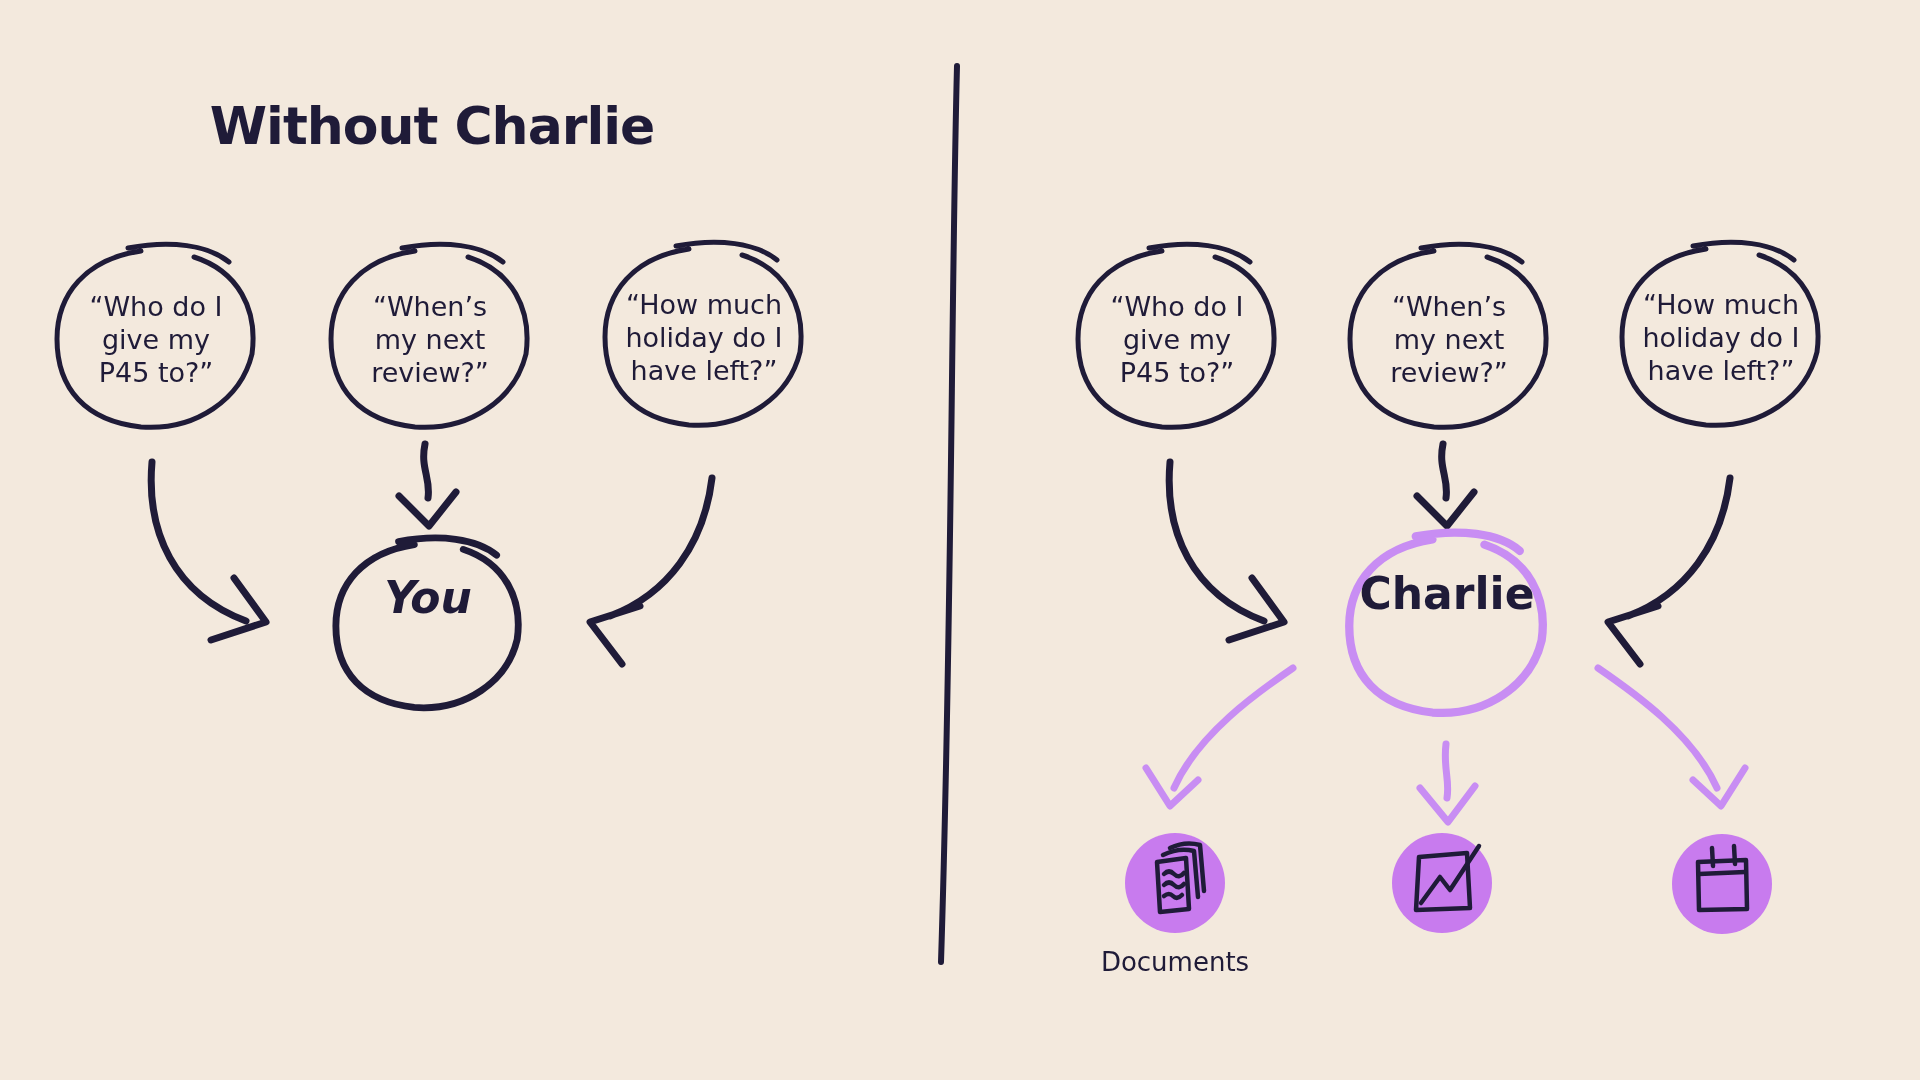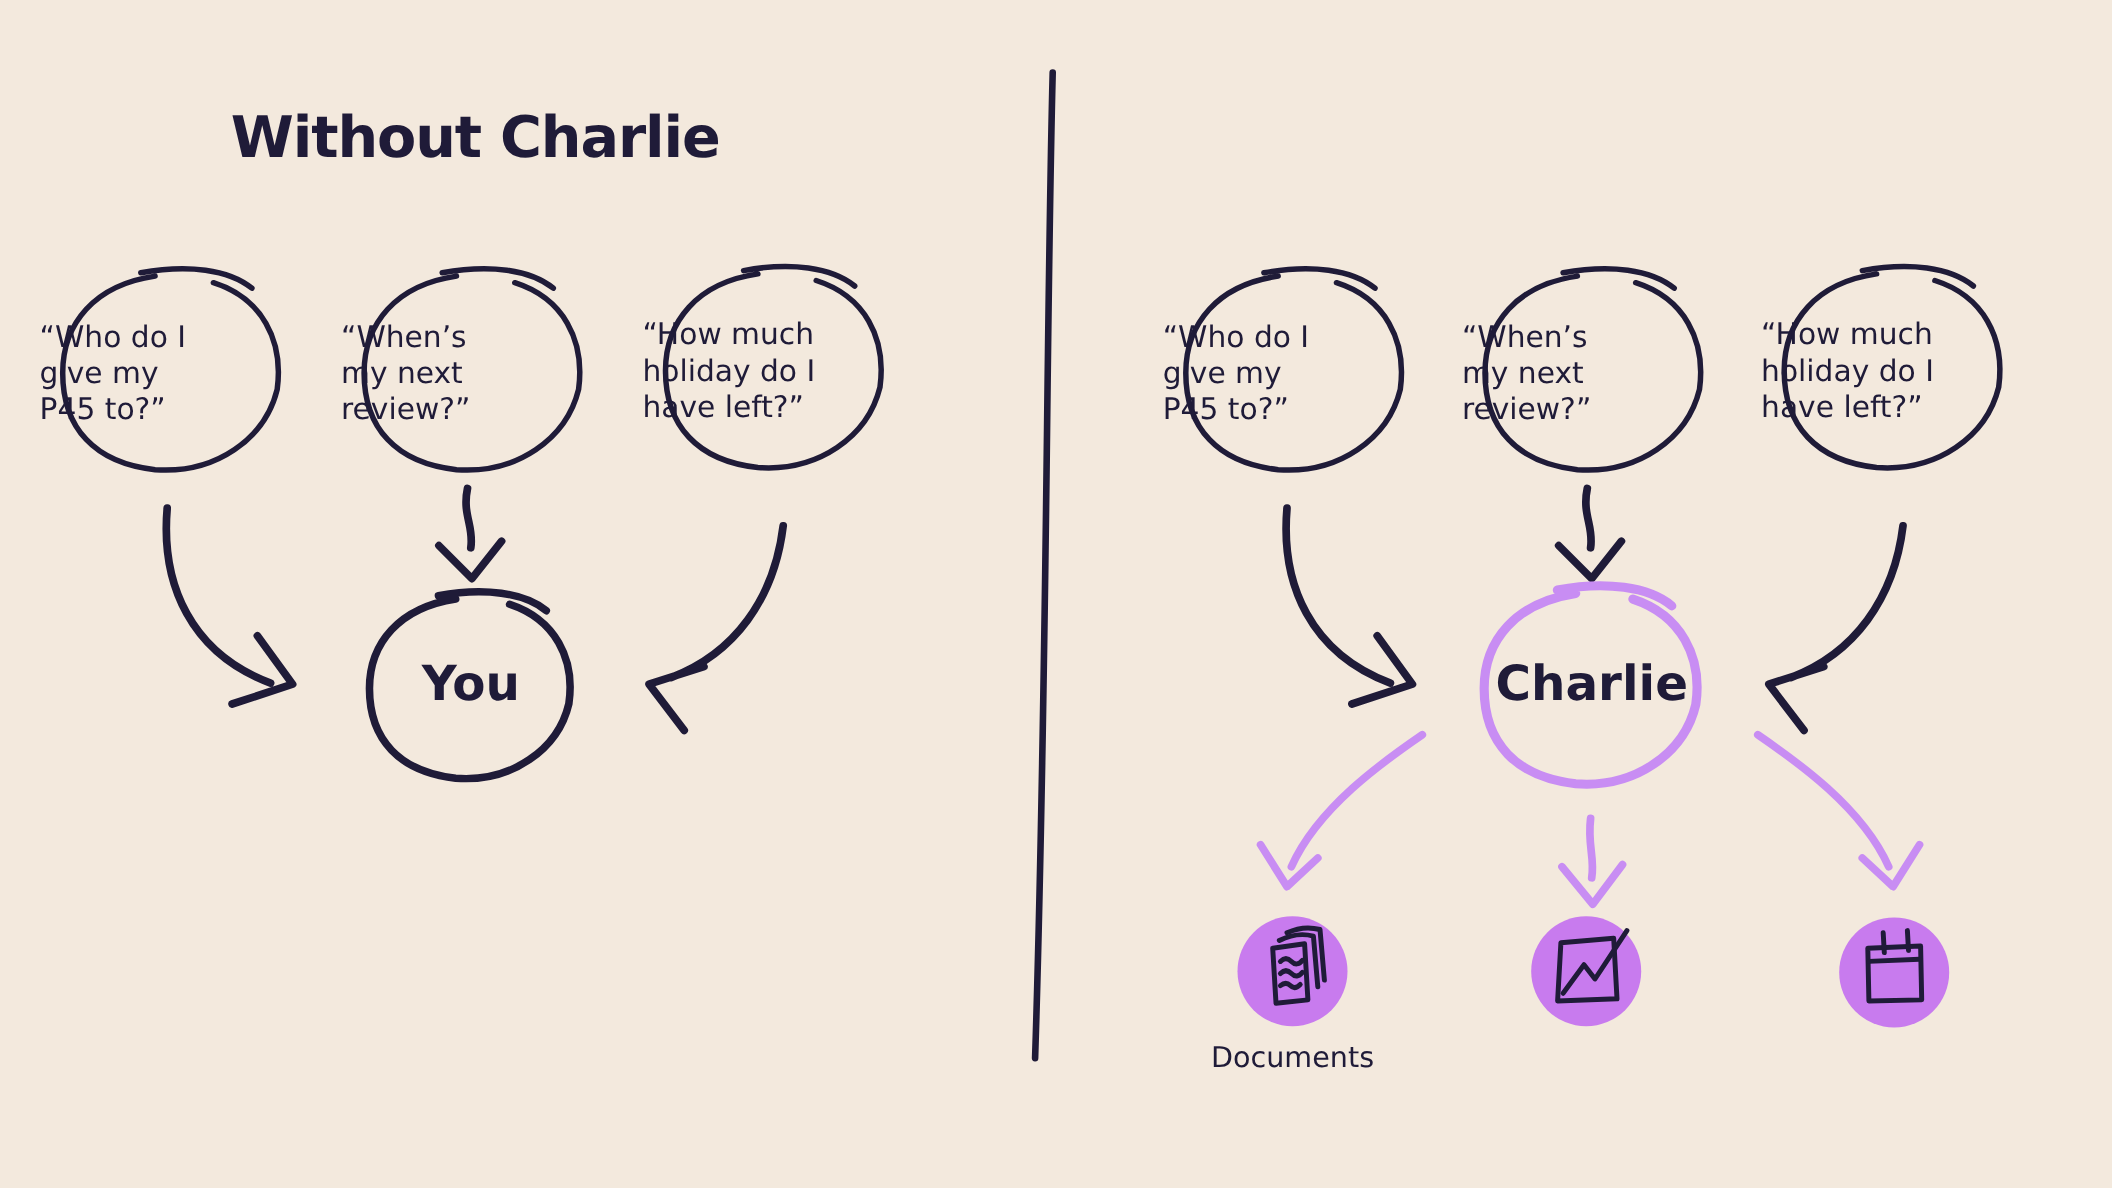--- a/index.html
+++ b/index.html
@@ -33,21 +33,21 @@
   .title{
     font-weight:700;
     font-size:52px;
     letter-spacing:-1px;
     white-space:nowrap;
     transform:translateX(-50%);
   }
   .bubble-text{
     width:240px;
     transform:translateX(-50%);
-    text-align:left;
+    text-align:center;
     font-size:27px;
     line-height:33px;
   }
   .node-label{
     transform:translateX(-50%);
     font-weight:700;
     font-size:44px;
     white-space:nowrap;
   }
   .feature-label{
@@ -167,22 +167,22 @@
     <div>“When’s</div>
     <div>my next</div>
     <div>review?”</div>
   </div>
   <div class="abs bubble-text" style="left:1721px;top:288px;">
     <div>“How much</div>
     <div>holiday do I</div>
     <div>have left?”</div>
   </div>
 
-  <div class="abs node-label" style="left:428px;top:596px;">You</div>
-  <div class="abs node-label" style="left:1447px;top:596px;">Charlie</div>
+  <div class="abs node-label" style="left:428px;top:572px;font-style:italic;">You</div>
+  <div class="abs node-label" style="left:1447px;top:568px;">Charlie</div>
 
   <div class="abs feature-label" style="left:1175px;top:946px;">
     <div>Documents</div>
     <div></div>
   </div>
   <div class="abs feature-label" style="left:1444px;top:946px;">
   </div>
 
 </div>
 

